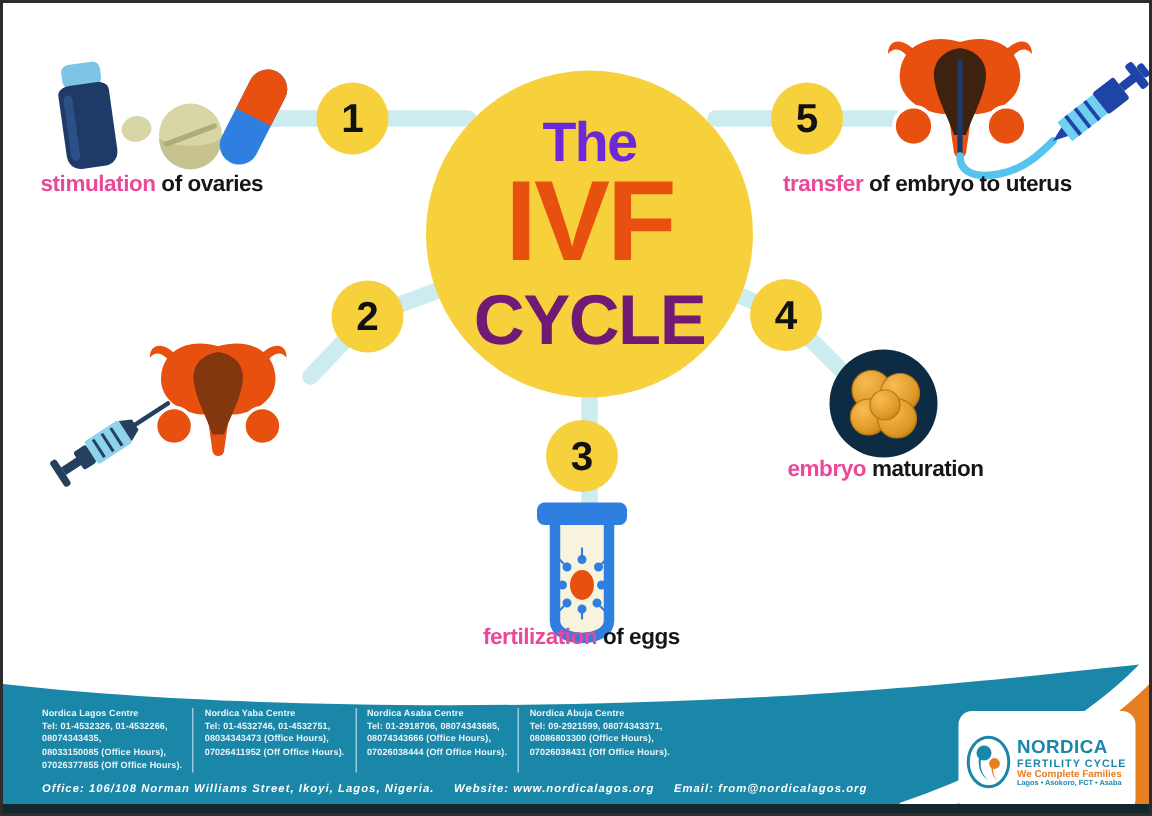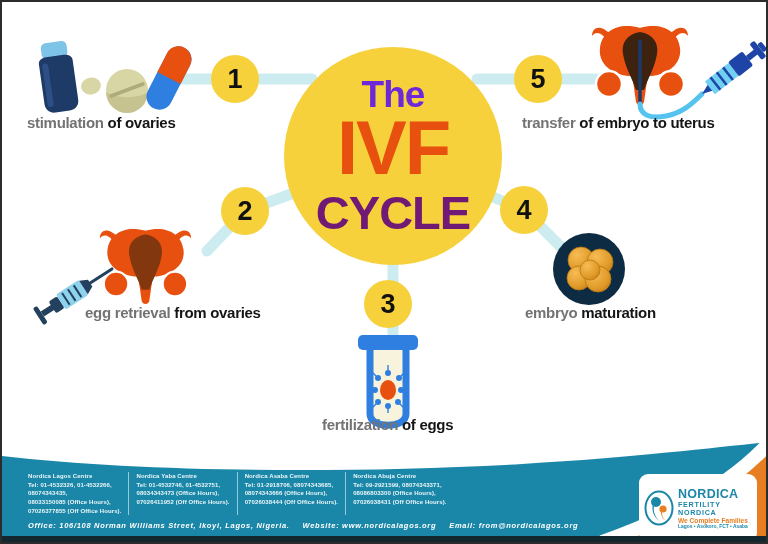--- a/index.html
+++ b/index.html
@@ -18,21 +18,21 @@
   .t-the{font-size:37px;font-weight:800;color:#6d28d9;letter-spacing:-1px;line-height:1;}
   .t-ivf{font-size:76px;font-weight:800;color:#E8500F;letter-spacing:-2px;line-height:.92;}
   .t-cycle{font-size:47px;font-weight:800;color:#701a75;letter-spacing:-1px;line-height:1;margin-top:6px;}
   
   .badge{
     position:absolute;width:48px;height:48px;border-radius:50%;background:#F6D13C;
     display:flex;align-items:center;justify-content:center;font-size:27px;font-weight:800;color:#111;z-index:3;
   }
   
   .lab{position:absolute;font-size:15px;font-weight:800;letter-spacing:-.3px;color:#151515;z-index:4;white-space:nowrap;}
-  .lab .hl{color:#737373;}
+  .lab .hl{color:#ec4899;}
   .connectors{position:absolute;left:0;top:0;z-index:1;}
   .icon{z-index:3;}
   
   .footer-art{position:absolute;left:0;top:436px;z-index:2;}
   .cols{position:absolute;left:26px;top:470px;display:flex;z-index:4;color:#EAF6F9;}
   .col{font-size:6px;line-height:1.45;padding:0 7px;font-weight:600;letter-spacing:.1px;}
   .col:first-child{padding-left:0;}
   .col + .col{border-left:1px solid rgba(255,255,255,.55);}
   .col span{display:block;white-space:nowrap;}
   .col .cname{font-weight:700;}
@@ -181,23 +181,20 @@
       <rect x="40" y="-9" width="18" height="18" rx="2"></rect>
       <rect x="58" y="-3" width="12" height="6"></rect>
       <rect x="68" y="-10" width="6" height="20" rx="2"></rect>
       <rect x="74" y="-5" width="5" height="10" rx="2"></rect>
     </g>
   </svg>
 
   <div class="lab" style="left:25px;top:112px">
     <span class="hl">stimulation</span><span> of ovaries</span>
   </div>
-  <div class="lab" style="left:83px;top:302px">
-    <span class="hl">egg retrieval</span><span> from ovaries</span>
-  </div>
   <div class="lab" style="left:320px;top:414px">
     <span class="hl">fertilization</span><span> of eggs</span>
   </div>
   <div class="lab" style="left:523px;top:302px">
     <span class="hl">embryo</span><span> maturation</span>
   </div>
   <div class="lab" style="left:520px;top:112px">
     <span class="hl">transfer</span><span> of embryo to uterus</span>
   </div>
 
@@ -242,20 +239,20 @@
   <div class="card">
     <svg width="30" height="36" viewBox="0 0 30 36">
       <ellipse cx="15" cy="18" rx="13.5" ry="16.5" fill="#fff" stroke="#1B87A8" stroke-width="2"></ellipse>
       <circle cx="12" cy="12" r="5" fill="#1B87A8"></circle>
       <path d="M10,16 C9,22 11,27 15,30 C11,28 8,23 8.5,16 Z" fill="#1B87A8"></path>
       <circle cx="19" cy="19" r="3.6" fill="#E87E22"></circle>
       <path d="M18,22 C18,26 19,28 21,30 C18.5,28.6 17,25.5 17,22 Z" fill="#E87E22"></path>
     </svg>
     <div class="ctext">
       <span class="cn1">NORDICA</span>
-      <span class="cn2">FERTILITY NORDICA</span>
+      <span class="cn2">FERTILITY CYCLE</span>
       <span class="cn3">We Complete Families</span>
       <span class="cn4">Lagos • Asokoro, FCT • Asaba</span>
     </div>
   </div>
 
   <div class="bottomstrip"></div>
 </div>
 
 </body></html>

